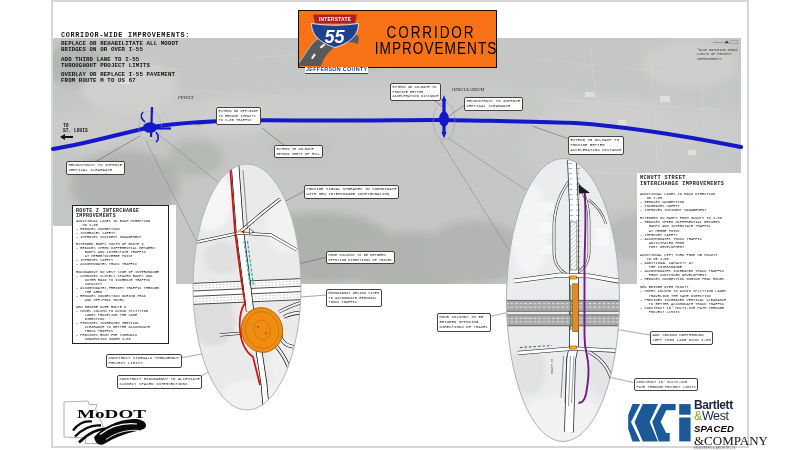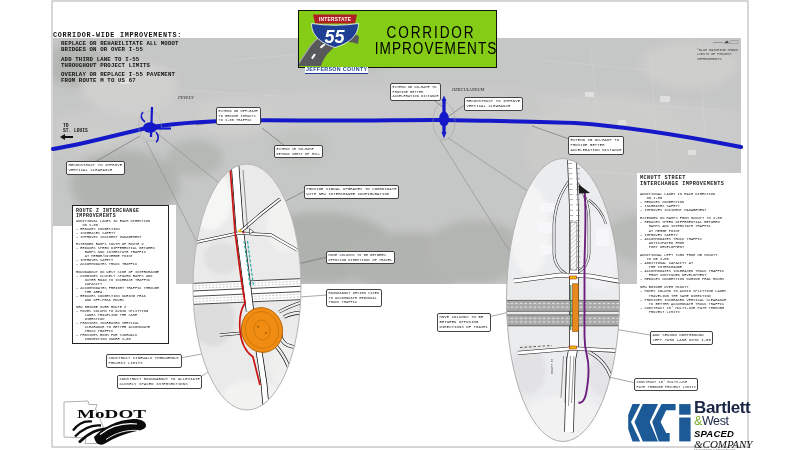--- a/index.html
+++ b/index.html
@@ -289,40 +289,40 @@
 <g fill="#1b5a96">
  <polygon points="632.5,404 640.2,404 631,422 640.2,441.5 632.5,441.5 628.2,429 628.2,415"></polygon>
  <polygon points="642.8,404 658,404 649.7,422 658,441.5 642.8,441.5 634.5,422"></polygon>
  <path d="M 661.6,404.1 L 675.6,404.1 L 675.6,410.3 L 666.2,410.3 L 660.6,421.9 L 666.2,433.1 L 669.7,433.1 L 669.7,441.4 L 658.8,441.4 L 652.2,421.9 Z"></path>
  <rect x="679.2" y="404.1" width="11.4" height="10.6"></rect>
  <rect x="679.2" y="417.5" width="11.4" height="23.9"></rect>
 </g>
 
 </svg>
 
-<div style="position:absolute;left:298px;top:10px;width:199px;height:58px;background:#84cc16;border:1.6px solid #111;z-index:10">
+<div style="position:absolute;left:298px;top:10px;width:199px;height:58px;background:#f97316;border:1.6px solid #111;z-index:10">
  <svg width="196" height="55" viewBox="0 0 196 55" style="position:absolute;left:0;top:0">
   <path d="M -2,55 L 8,40 C 14,30 24,22 36,20 C 45,18.5 54,21 60,25.5 L 59,33 C 51,29.5 43,30.5 37,35 C 29,40.5 24,48 22,55 Z" fill="#58595b"></path>
   <path d="M -2,55 L 8,40 C 14,30 24,22 36,20" fill="none" stroke="#a8a8a8" stroke-width="1.2"></path>
   <g fill="#fff">
           <rect x="12" y="45" width="5.5" height="2" transform="rotate(-55 14 46)"></rect>
           <rect x="21" y="34.5" width="5.5" height="2" transform="rotate(-40 23 35.5)"></rect>
           <rect x="33" y="26.5" width="5.5" height="2" transform="rotate(-18 35 27.5)"></rect>
         </g>
   <polygon points="14,3.5 58,3.5 56,12.5 16,12.5" fill="#b01f24"></polygon>
   <text x="36" y="10.3" font-size="4.8" font-weight="bold" fill="#fff" text-anchor="middle" letter-spacing="0.3" font-family="Liberation Sans,sans-serif">INTERSTATE</text>
   <path d="M 12.5,12.5 Q 36,16 59.5,12.5 C 59.5,23 52.5,31.5 36,36.5 C 19.5,31.5 12.5,23 12.5,12.5 Z" fill="#1d3f94" stroke="#fff" stroke-width="0.8"></path>
   <text x="35.5" y="31.5" font-size="18" font-weight="bold" fill="#fff" text-anchor="middle" font-family="Liberation Sans,sans-serif" font-style="italic">55</text>
  </svg>
  <div style="position:absolute;left:6px;top:55.5px;font-family:'Liberation Sans',sans-serif;font-weight:bold;font-size:5.4px;color:#1d3f94;background:#fff;padding:0.3px 1px;border-bottom:0.8px solid #1d3f94;letter-spacing:0.3px;z-index:11;line-height:1.05">JEFFERSON COUNTY</div>
  <div style="position:absolute;left:70px;top:13.5px;width:124px;text-align:center;font-family:'Liberation Sans',sans-serif;font-size:16px;color:#000;letter-spacing:2.2px;line-height:1.05;transform:scaleX(0.85);transform-origin:50% 50%">CORRIDOR</div>
  <div style="position:absolute;left:66px;top:30px;width:130px;text-align:center;font-family:'Liberation Sans',sans-serif;font-size:16px;color:#000;letter-spacing:1.2px;line-height:1.05;transform:scaleX(0.85);transform-origin:50% 50%">IMPROVEMENTS</div>
 </div>
 
-<div class="t" style="left:53px;top:31px;font-size:6.8px;letter-spacing:0.7px;font-weight:bold;color:#111">CORRIDOR-WIDE IMPROVEMENTS:</div>
+<div class="t" style="left:61px;top:31px;font-size:6.8px;letter-spacing:0.7px;font-weight:bold;color:#111">CORRIDOR-WIDE IMPROVEMENTS:</div>
 <div class="t" style="left:61px;top:41px;font-size:5.7px;letter-spacing:0.15px;font-weight:bold;color:#111;line-height:1.06">REPLACE OR REHABILITATE ALL MODOT
 BRIDGES ON OR OVER I-55</div>
 <div class="t" style="left:61px;top:56.5px;font-size:5.7px;letter-spacing:0.15px;font-weight:bold;color:#111;line-height:1.06">ADD THIRD LANE TO I-55
 THROUGHOUT PROJECT LIMITS</div>
 <div class="t" style="left:61px;top:71.5px;font-size:5.7px;letter-spacing:0.15px;font-weight:bold;color:#111;line-height:1.06">OVERLAY OR REPLACE I-55 PAVEMENT
 FROM ROUTE M TO US 67</div>
 
 <div class="t" style="left:63px;top:123px;font-size:4.6px;font-weight:bold;color:#111;line-height:1.15">TO
 ST. LOUIS</div>
 <svg style="position:absolute;left:60px;top:134px" width="16" height="6">
@@ -443,20 +443,20 @@
     TRAVELING THE SAME DIRECTION
 - PROVIDES INCREASED VERTICAL CLEARANCE
     TO BETTER ACCOMODATE TRUCK TRAFFIC
 - CONSTRUCT 10' MULTI-USE PATH THROUGH
     PROJECT LIMITS</div>
 </div>
 
 <div class="t" style="left:551px;top:374px;font-size:2.8px;color:#444;transform:rotate(-90deg);transform-origin:left top">MCNUTT ST</div>
 
 <div style="position:absolute;left:694px;top:399px;font-family:'Liberation Sans',sans-serif;z-index:8;line-height:1">
- <div style="font-size:17px;font-weight:bold;color:#1b2545;letter-spacing:-0.4px">Bartlett</div>
+ <div style="font-size:12px;font-weight:bold;color:#1b2545;letter-spacing:-0.4px">Bartlett</div>
  <div style="font-size:12.5px;font-weight:normal;color:#1b2545;letter-spacing:-0.4px;margin-top:-1px"><span style="color:#7aa821">&amp;</span>West</div>
  <div style="font-size:9.5px;font-weight:bold;font-style:italic;color:#000;letter-spacing:0.2px;margin-top:1px">SPACED</div>
- <div style="font-family:'Liberation Serif',serif;font-style:italic;font-size:11px;color:#111;margin-top:0.5px">&amp;COMPANY</div>
+ <div style="font-family:'Liberation Serif',serif;font-size:13px;color:#111;margin-top:0.5px">&amp;COMPANY</div>
  <div style="font-size:2.6px;color:#555;margin-top:1.5px;letter-spacing:0.3px">ENGINEERS &amp; ARCHITECTS</div>
 </div>
 
 </div>
 
 </body></html>

